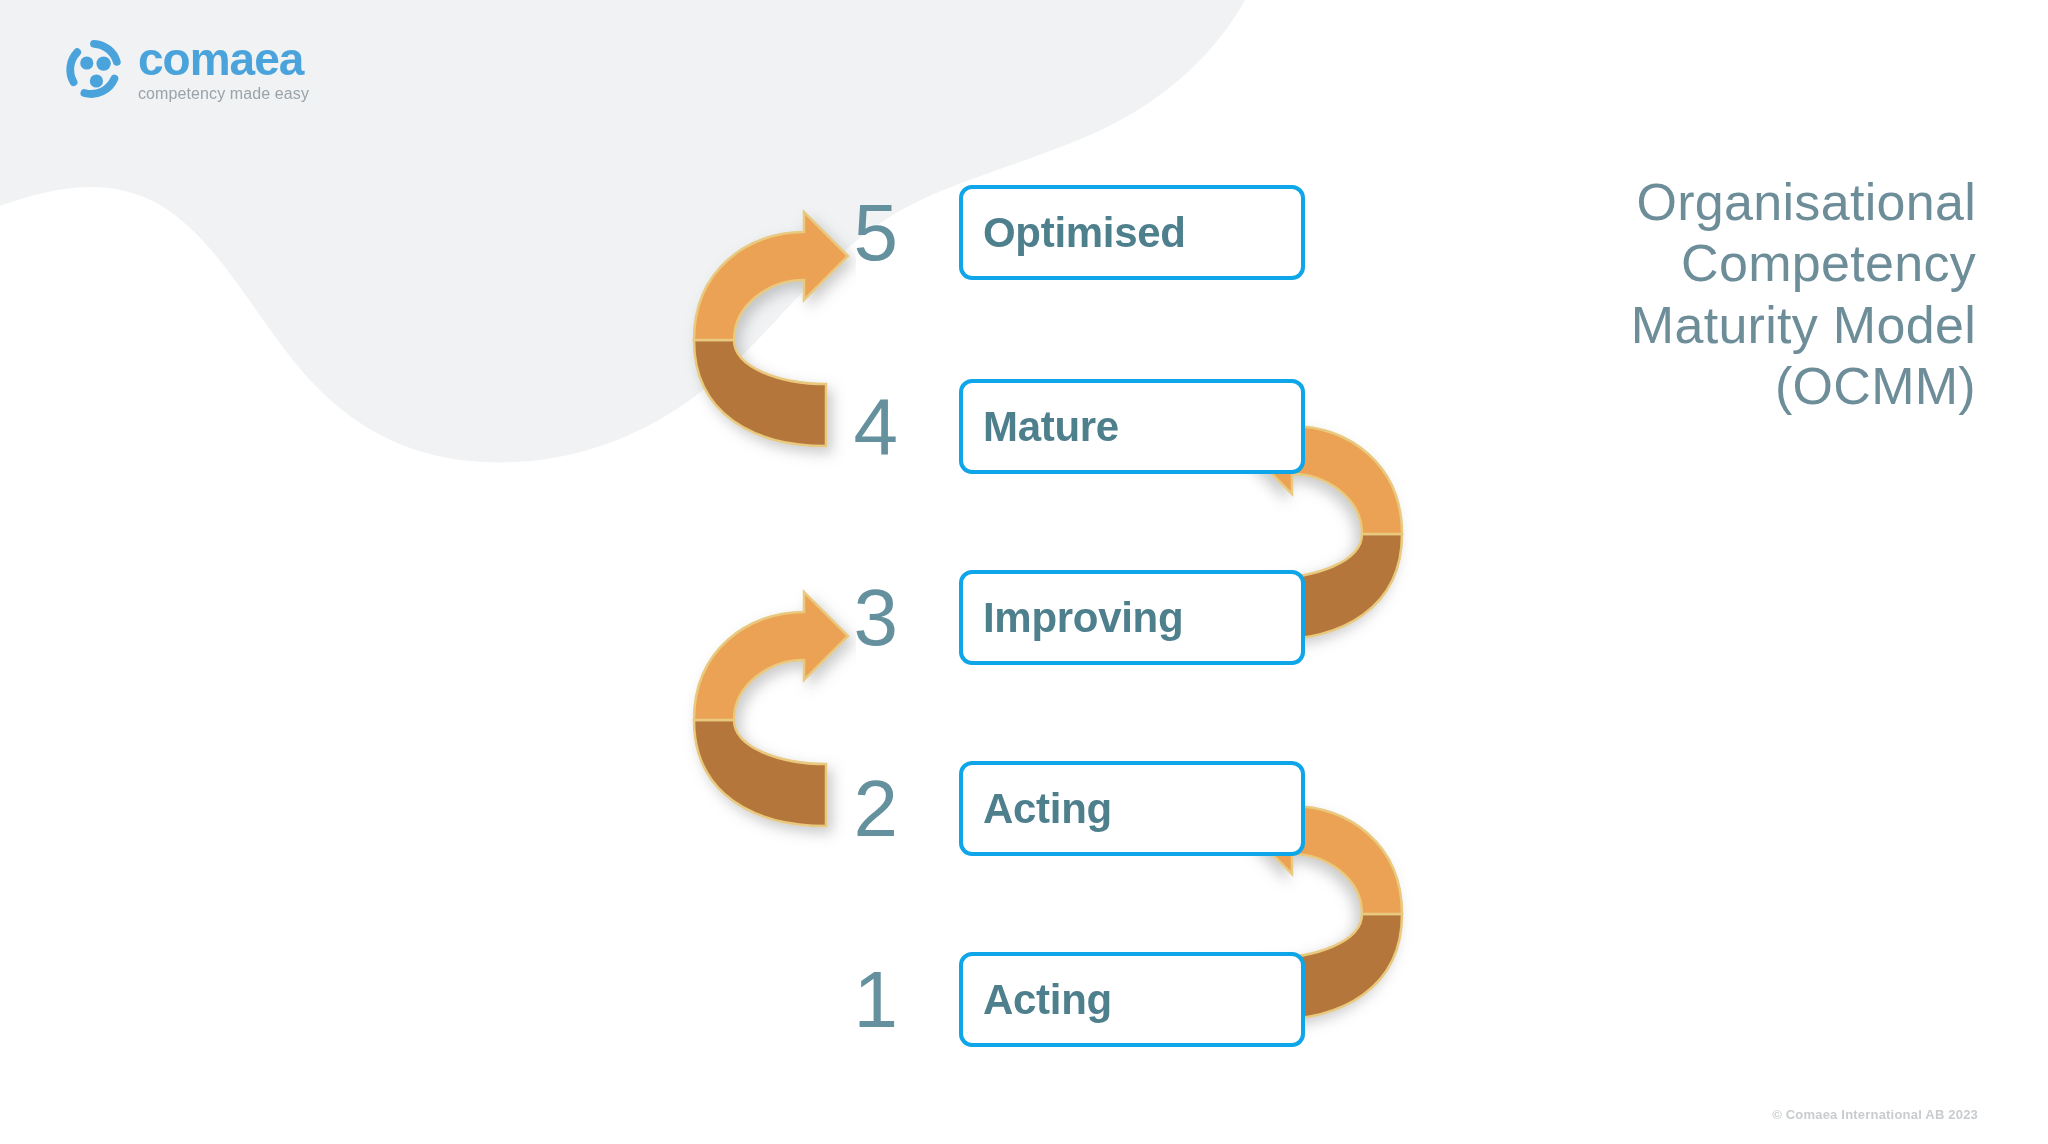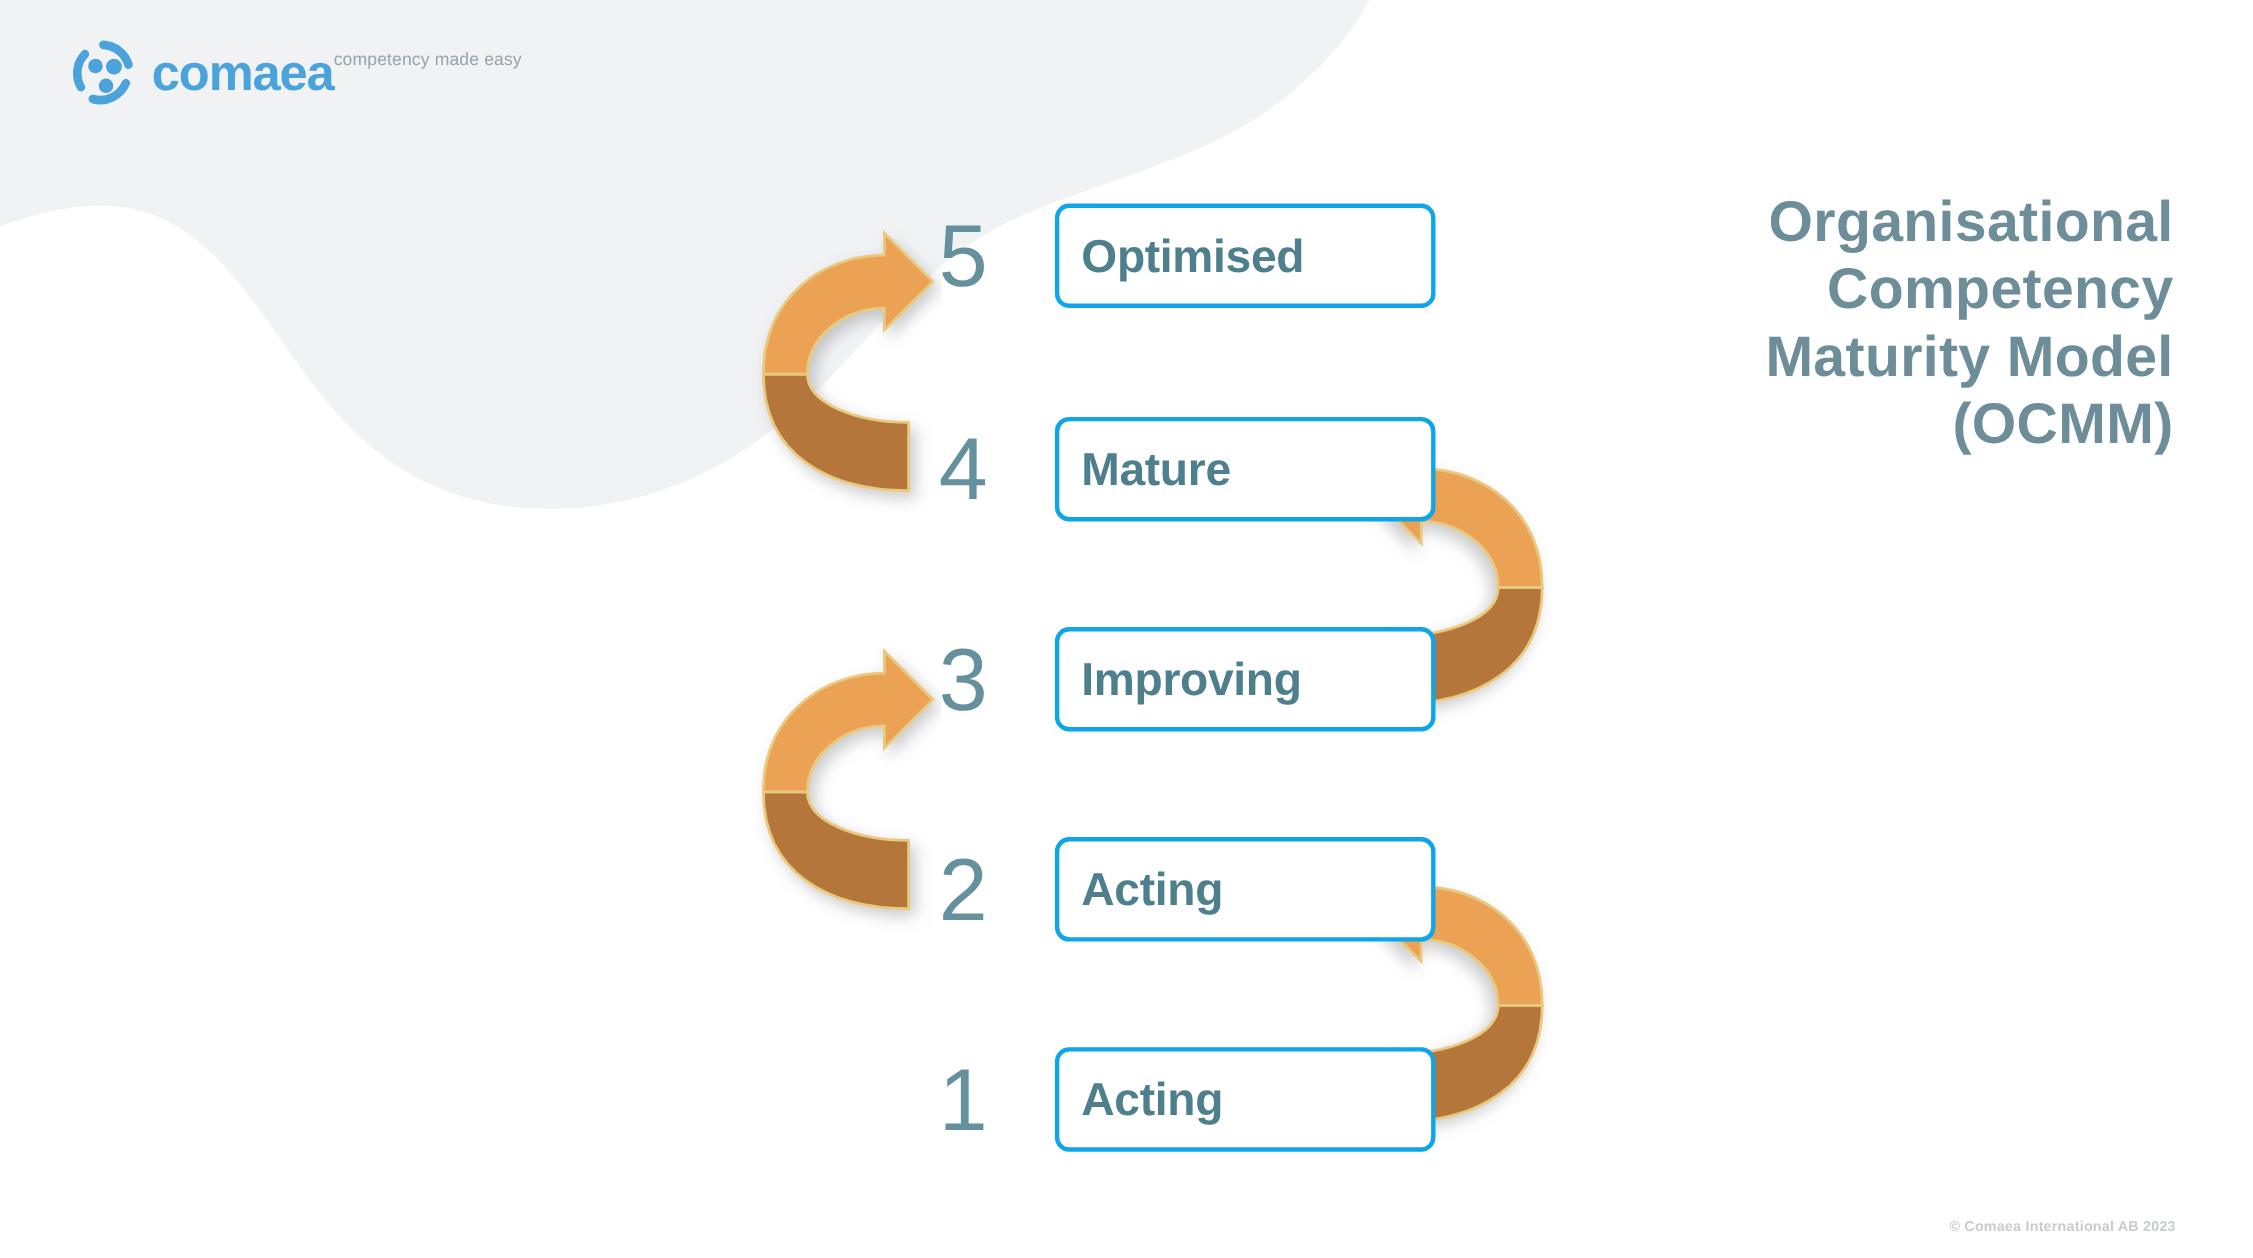--- a/index.html
+++ b/index.html
@@ -30,21 +30,21 @@
   
   #logo {
     position: absolute;
     left: 64px;
     top: 36px;
     display: flex;
     align-items: center;
     gap: 14px;
   }
   #logo-mark { width: 60px; height: 60px; flex: 0 0 auto; }
-  #logo-text { display: flex; flex-direction: row; line-height: 1; }
+  #logo-text { display: flex; flex-direction: column; line-height: 1; }
   #logo-wordmark {
     font-size: 46px;
     font-weight: bold;
     color: #4BA3DC;
     letter-spacing: -1px;
   }
   #logo-tagline {
     font-size: 16px;
     color: #9AA3AA;
     letter-spacing: 0.1px;
@@ -53,21 +53,21 @@
 
   
   #title {
     position: absolute;
     right: 72px;
     top: 172px;
     width: 480px;
     text-align: right;
     font-size: 52px;
     line-height: 1.18;
-    font-weight: 700;
+    font-weight: 400;
     color: #6D8D99;
     letter-spacing: 0.3px;
   }
   #title .tline { display: block; white-space: nowrap; }
 
   
   #ladder {
     position: absolute;
     left: 0; top: 0;
     width: 2048px; height: 1144px;

